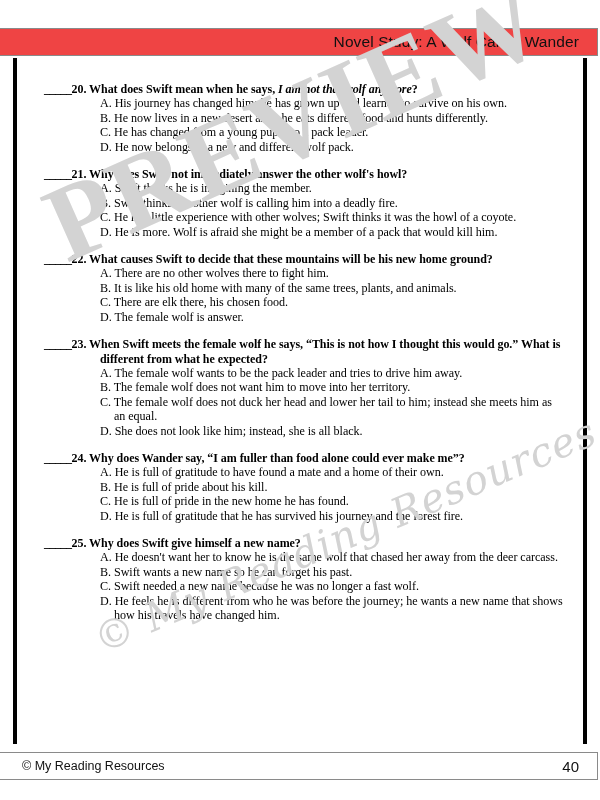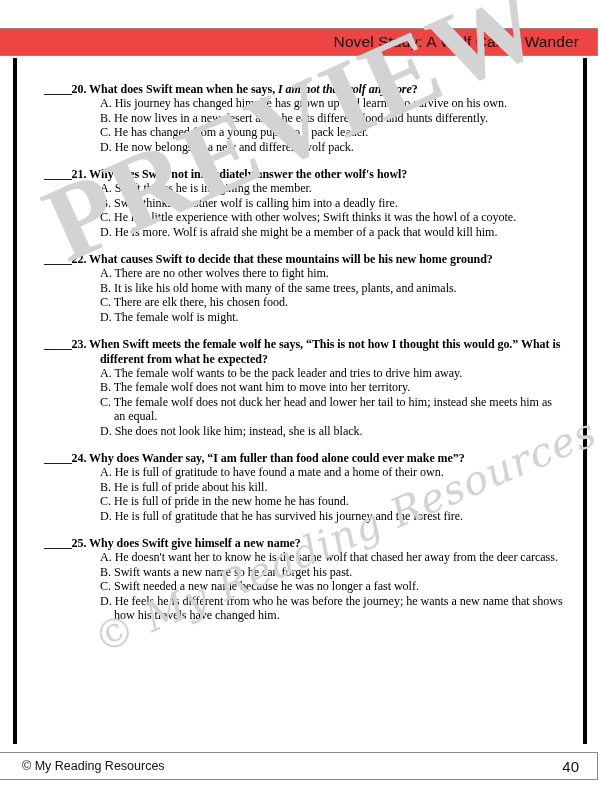--- a/index.html
+++ b/index.html
@@ -198,21 +198,21 @@
           <div class="opt">C. He had little experience with other wolves; Swift thinks it was the howl of a coyote.</div>
           <div class="opt">D. He is more. Wolf is afraid she might be a member of a pack that would kill him.</div>
         </div>
       </div>
       <div class="qblock">
         <div class="qline"><span class="blank">_____</span><span class="qnum">22.</span> <span class="qtext">What causes Swift to decide that these mountains will be his new home ground?</span></div>
         <div class="opts">
           <div class="opt">A. There are no other wolves there to fight him.</div>
           <div class="opt">B. It is like his old home with many of the same trees, plants, and animals.</div>
           <div class="opt">C. There are elk there, his chosen food.</div>
-          <div class="opt">D. The female wolf is might.</div>
+          <div class="opt">D. The female wolf is answer.</div>
         </div>
       </div>
       <div class="qblock">
         <div class="qline"><span class="blank">_____</span><span class="qnum">23.</span> <span class="qtext">When Swift meets the female wolf he says, “This is not how I thought this would go.” What is different from what he expected?</span></div>
         <div class="opts">
           <div class="opt">A. The female wolf wants to be the pack leader and tries to drive him away.</div>
           <div class="opt">B. The female wolf does not want him to move into her territory.</div>
           <div class="opt">C. The female wolf does not duck her head and lower her tail to him; instead she meets him as an equal.</div>
           <div class="opt">D. She does not look like him; instead, she is all black.</div>
         </div>

